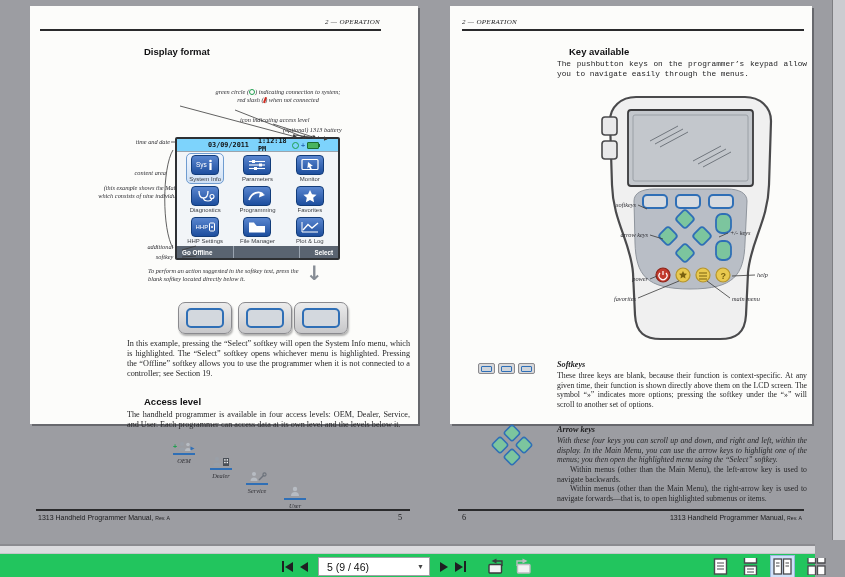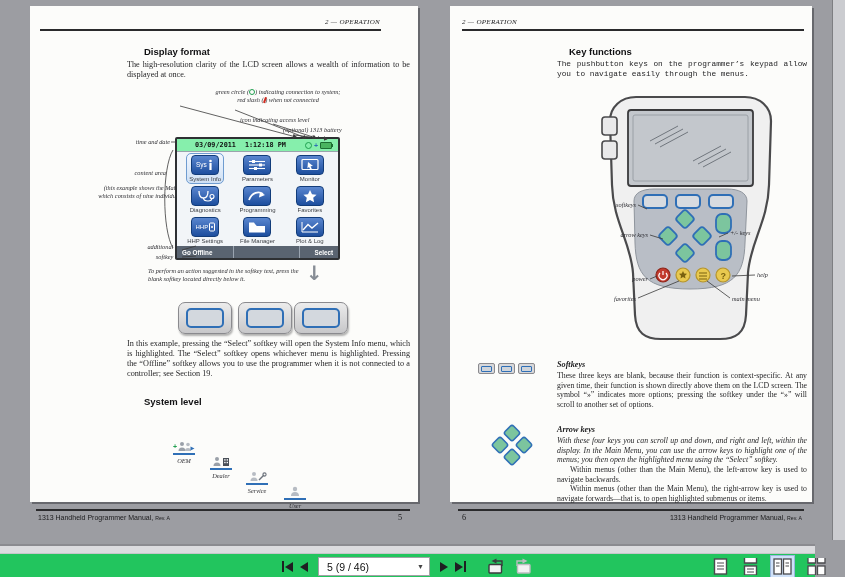--- a/index.html
+++ b/index.html
@@ -1,41 +1,41 @@
 <!DOCTYPE html>
 <html><head>
 <meta charset="utf-8">
 <style>
   html,body{margin:0;padding:0;}
   .screen{position:relative;width:845px;height:577px;background:#9c9da2;overflow:hidden;
           font-family:"Liberation Serif",serif;}
   
-  .page{position:absolute;top:6px;height:496px;background:#fcfcfa;
+  .page{position:absolute;top:6px;height:418px;background:#fcfcfa;
         box-shadow:2px 2px 0 rgba(40,40,45,.45);}
   .page-left{left:30px;width:388px;}
   .page-right{left:450px;width:362px;}
   .abs{position:absolute;}
   .hdr{font:italic 7px "Liberation Serif",serif;color:#1c1c1e;letter-spacing:.3px;}
   .rule{position:absolute;height:2px;background:#2a2a2c;}
   .h1{font:bold 9.5px "Liberation Sans",sans-serif;color:#101012;padding-left:12px;}
   .body-text{font:8.2px/1.2 "Liberation Serif",serif;color:#262628;text-align:justify;}
   .body-text-sm{font:7.8px/1.22 "Liberation Serif",serif;color:#262628;text-align:justify;}
   .indent{text-indent:13px;}
   .ann{font:italic 6.3px/1.3 "Liberation Serif",serif;color:#2e2e33;}
   .ital-head{font:italic bold 8.2px "Liberation Serif",serif;color:#202022;}
   .ftr{font:7px "Liberation Sans",sans-serif;color:#1b1b1d;}
   .ftr .rev{font-size:5.2px;}
   .pageno{font:8.2px "Liberation Serif",serif;color:#1b1b1d;}
   svg{display:block;}
   
   .lcd{left:145px;top:131px;width:165px;height:123px;background:#f2f5f8;
        border:2px solid #2e3033;border-radius:2px;box-sizing:border-box;z-index:2;}
-  .lcd-bar{height:13px;background:#86efac;border-bottom:1px solid #9aa3ad;display:flex;
+  .lcd-bar{height:13px;background:#7dd3fc;border-bottom:1px solid #9aa3ad;display:flex;
            align-items:center;font:bold 6.8px "DejaVu Sans Mono",monospace;color:#111;
-           padding:0 6px;box-sizing:border-box;}
+           padding:0 19px;box-sizing:border-box;}
   .lcd-bar .d{margin-left:12px;}
   .lcd-bar .t{margin-left:9px;}
   .lcd-stat{margin-left:auto;display:flex;align-items:center;gap:2px;}
   .ring{width:5px;height:5px;border:1.4px solid #1f9f4f;border-radius:50%;}
   .accplus{font:bold 7px "Liberation Sans",sans-serif;color:#2f6fb6;line-height:5px;}
   .batt{width:10px;height:5px;background:#49b45f;border:1px solid #1c6e32;border-radius:1px;position:relative;}
   .batt::after{content:"";position:absolute;right:-2px;top:1px;width:1.5px;height:3px;background:#1c6e32;}
   .lcd-grid{display:grid;grid-template-columns:repeat(3,1fr);padding:1px 2px 0 2px;}
   .cell{height:31px;display:flex;align-items:center;justify-content:center;}
   .tile{display:flex;flex-direction:column;align-items:center;gap:1px;padding:1px 2px;}
@@ -89,21 +89,20 @@
 </head>
 <body>
 
 <div class="screen">
 
   <div class="page page-left">
     <div class="abs hdr" style="right:38px;top:12px;">2 — OPERATION</div>
     <div class="rule" style="left:10px;right:37px;top:23px;"></div>
 
     <div class="abs h1" style="left:102px;top:40px;">Display format</div>
-    <div class="abs body-text" style="left:97px;top:54px;width:283px;">The high-resolution clarity of the LCD screen allows a wealth of information to be displayed at once.</div>
 
     <div class="abs ann" style="left:158px;top:82px;width:180px;text-align:center;">
       <span>green circle (</span><span class="glyph-circle"></span><span>) indicating connection to system;</span><br>
       <span>red slash (</span><span class="glyph-slash"></span><span>) when not connected</span>
     </div>
     <div class="abs ann" style="left:210px;top:110px;width:120px;">icon indicating access level</div>
     <div class="abs ann" style="left:225px;top:120px;width:115px;text-align:center;">
       <span>(optional) 1313 battery</span><br>
       <span>state-of-charge</span>
     </div>
@@ -261,21 +260,22 @@
     </div>
 
     <div class="abs ann" style="left:118px;top:261px;width:152px;text-align:left;">To perform an action suggested in the softkey text, press the blank softkey located directly below it.</div>
     <div class="abs big-arrow" style="left:276px;top:255px;">↓</div>
     <div class="skey" style="left:148px;top:296px;"></div>
     <div class="skey" style="left:208px;top:296px;"></div>
     <div class="skey" style="left:264px;top:296px;"></div>
 
     <div class="abs body-text" style="left:97px;top:333px;width:283px;">In this example, pressing the “Select” softkey will open the System Info menu, which is highlighted. The “Select” softkey opens whichever menu is highlighted. Pressing the “Offline” softkey allows you to use the programmer when it is not connected to a controller; see Section 19.</div>
 
-    <div class="abs h1" style="left:102px;top:390px;">System level</div>
+    <div class="abs h1" style="left:102px;top:390px;">Access level</div>
+    <div class="abs body-text" style="left:97px;top:404px;width:283px;">The handheld programmer is available in four access levels: OEM, Dealer, Service, and User. Each programmer can access data at its own level and the levels below it.</div>
 
     <div class="abs acc" style="left:140px;top:435px;">
       <svg width="22" height="11" viewBox="0 0 22 11">
           <text x="0" y="8" font-size="7" fill="#1f9f4f" font-weight="bold" font-family="Liberation Sans,sans-serif">+</text>
           <circle cx="9" cy="3" r="2" fill="#9aa0a8"></circle>
           <path d="M5.5,10 a3.5,3.5 0 0 1 7,0 Z" fill="#9aa0a8"></path>
           <circle cx="15" cy="3.5" r="1.8" fill="#b7bcc3"></circle>
           <path d="M12,10 a3,3 0 0 1 6,0 Z" fill="#b7bcc3"></path>
           <path d="M17.5,5.5 l4,2 l-4,2 Z" fill="#2f6fb6"></path>
         </svg>
@@ -318,21 +318,21 @@
     <div class="abs ftr" style="left:8px;top:508px;">
       <span>1313 Handheld Programmer Manual,</span> <span class="rev">Rev. A</span>
     </div>
     <div class="abs pageno" style="right:16px;top:507px;">5</div>
   </div>
 
   <div class="page page-right">
     <div class="abs hdr" style="left:12px;top:12px;">2 — OPERATION</div>
     <div class="rule" style="left:12px;right:8px;top:23px;"></div>
 
-    <div class="abs h1" style="left:107px;top:40px;">Key functions</div>
+    <div class="abs h1" style="left:107px;top:40px;">Key available</div>
     <div class="abs body-text-sm" style="left:107px;top:54px;width:250px;font-family:Liberation Mono, monospace;">The pushbutton keys on the programmer’s keypad allow you to navigate easily through the menus.</div>
 
     <svg class="abs" style="left:148px;top:87px;" width="185" height="250" viewBox="0 0 185 250">
       <path d="M38,4 L147,4 C162,4 173,14 173,28 L171,92 C170,128 152,150 150,180 L148,222 C147,240 138,246 122,246 L63,246 C47,246 38,240 37,222 L35,180 C33,150 15,128 14,92 L12,28 C12,14 23,4 38,4 Z" fill="#f0f0f0" stroke="#4a4a4c" stroke-width="2.2"></path>
       <rect x="4" y="24" width="15" height="18" rx="3" fill="#e9e9ea" stroke="#4a4a4c" stroke-width="1.6"></rect>
       <rect x="4" y="48" width="15" height="18" rx="3" fill="#e9e9ea" stroke="#4a4a4c" stroke-width="1.6"></rect>
       <rect x="30" y="17" width="125" height="76" rx="3" fill="#c3c7cc" stroke="#3a3a3c" stroke-width="1.8"></rect>
       <rect x="35" y="22" width="115" height="66" rx="2" fill="none" stroke="#9aa0a6" stroke-width="1"></rect>
       <g stroke="#70767d" stroke-width="1">
         <line x1="52" y1="48" x2="80" y2="33"></line>

